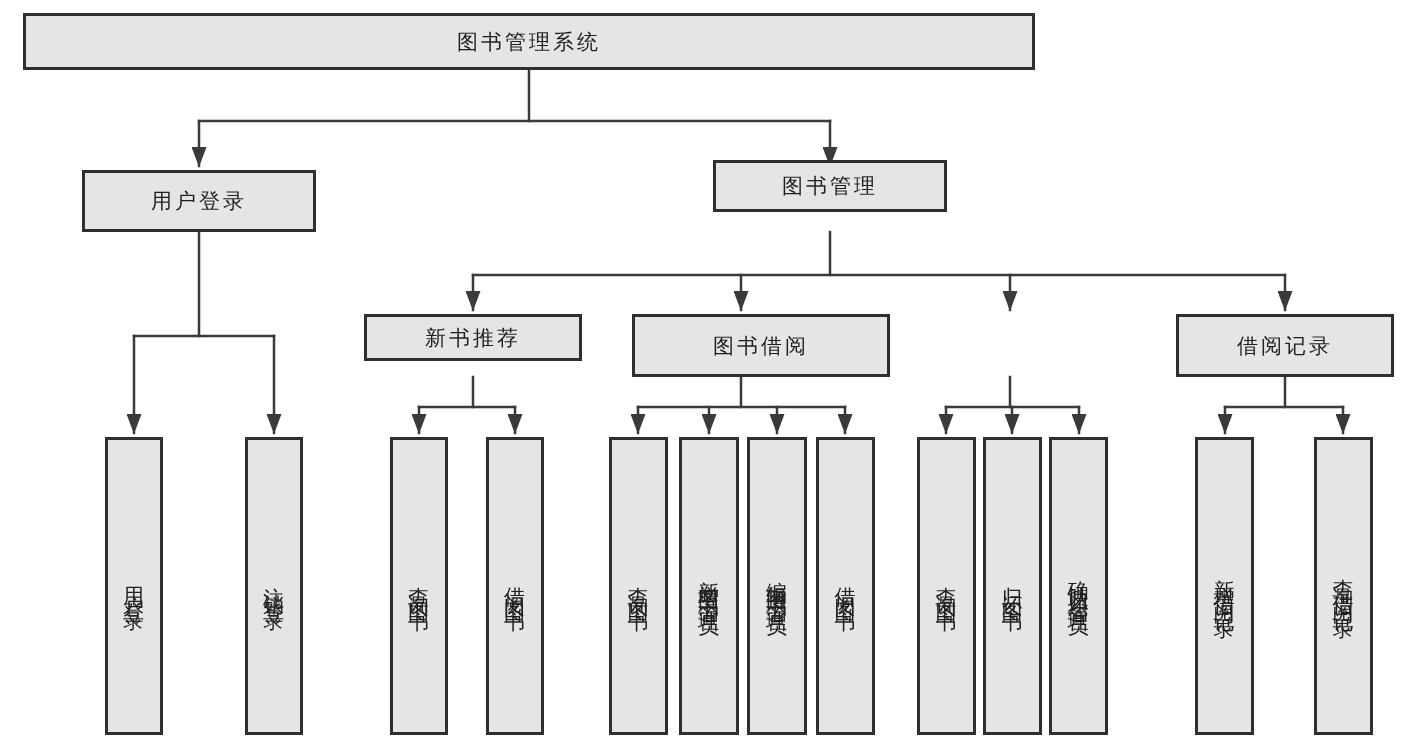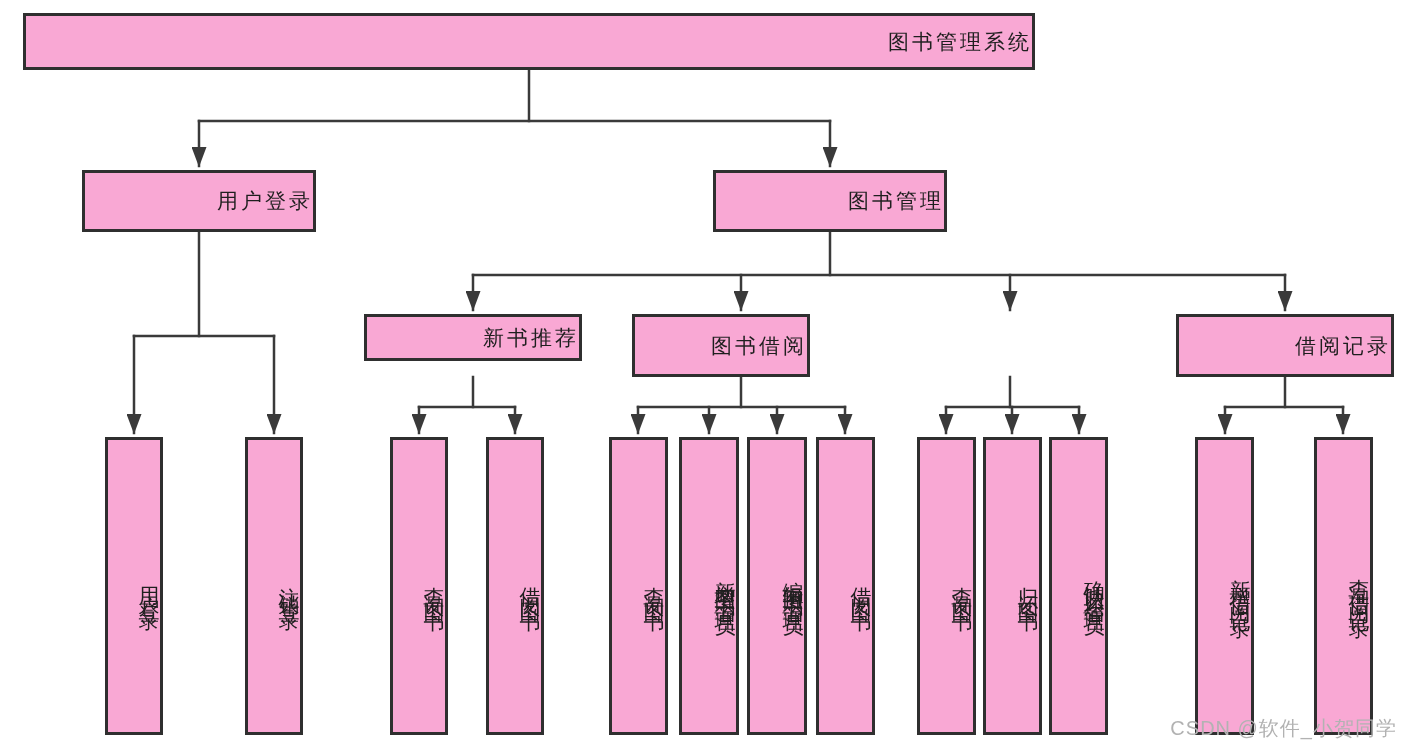--- a/index.html
+++ b/index.html
@@ -16,23 +16,23 @@
     position:relative;
     width:1405px;height:747px;
     background:var(--bg);
     overflow:hidden;
   }
   .wires{position:absolute;left:0;top:0;width:1405px;height:747px;}
   .wires path{stroke:var(--line);stroke-width:2.5;fill:none;stroke-linecap:square}
   .wires marker path{fill:var(--line);stroke:none}
   .node{
     position:absolute;
-    background:#f9a8d4;
+    background:#e5e5e5;
     border:3px solid var(--border);
-    display:flex;align-items:center;justify-content:flex-end;
+    display:flex;align-items:center;justify-content:center;
     color:var(--text);
     z-index:2;
   }
   .hbox span{
     font-size:21px;
     letter-spacing:3px;
     white-space:nowrap;
     color:var(--text);
   }
   .vbox .vtext{
@@ -122,28 +122,28 @@
     </g>
   </svg>
 
   <div class="node hbox" style="left:23px;top:13px;width:1012px;height:57px">
     <span>图书管理系统</span>
   </div>
 
   <div class="node hbox" style="left:82px;top:170px;width:234px;height:62px">
     <span>用户登录</span>
   </div>
-  <div class="node hbox" style="left:713px;top:170px;width:234px;height:62px">
+  <div class="node hbox" style="left:713px;top:160px;width:234px;height:52px">
     <span>图书管理</span>
   </div>
 
   <div class="node hbox" style="left:364px;top:314px;width:218px;height:47px">
     <span>新书推荐</span>
   </div>
-  <div class="node hbox" style="left:632px;top:314px;width:178px;height:63px">
+  <div class="node hbox" style="left:632px;top:314px;width:258px;height:63px">
     <span>图书借阅</span>
   </div>
   <div class="node hbox" style="left:1176px;top:314px;width:218px;height:63px">
     <span>借阅记录</span>
   </div>
 
   <div class="node vbox" style="left:105px;top:437px;width:58px;height:298px">
     <span class="vtext">用户登录</span>
   </div>
   <div class="node vbox" style="left:245px;top:437px;width:58px;height:298px">
@@ -180,14 +180,13 @@
     <span class="vtext long">确认归还（管理员）</span>
   </div>
 
   <div class="node vbox" style="left:1195px;top:437px;width:59px;height:298px">
     <span class="vtext">新增借阅记录</span>
   </div>
   <div class="node vbox" style="left:1314px;top:437px;width:59px;height:298px">
     <span class="vtext">查询借阅记录</span>
   </div>
 
-  <div class="watermark">CSDN @软件_小贺同学</div>
 </div>
 
 </body></html>

